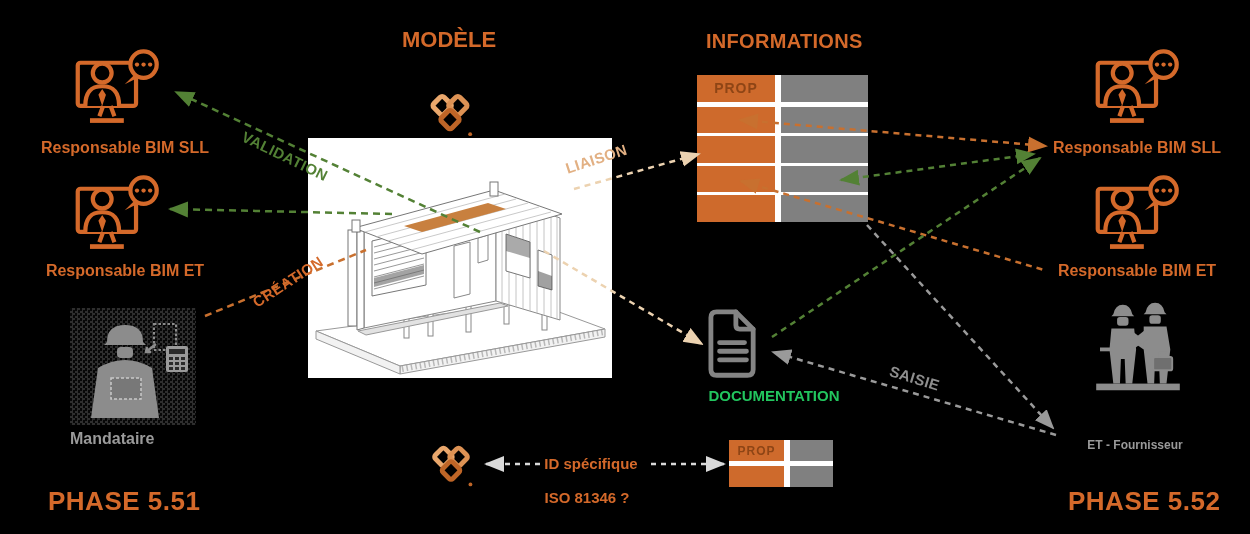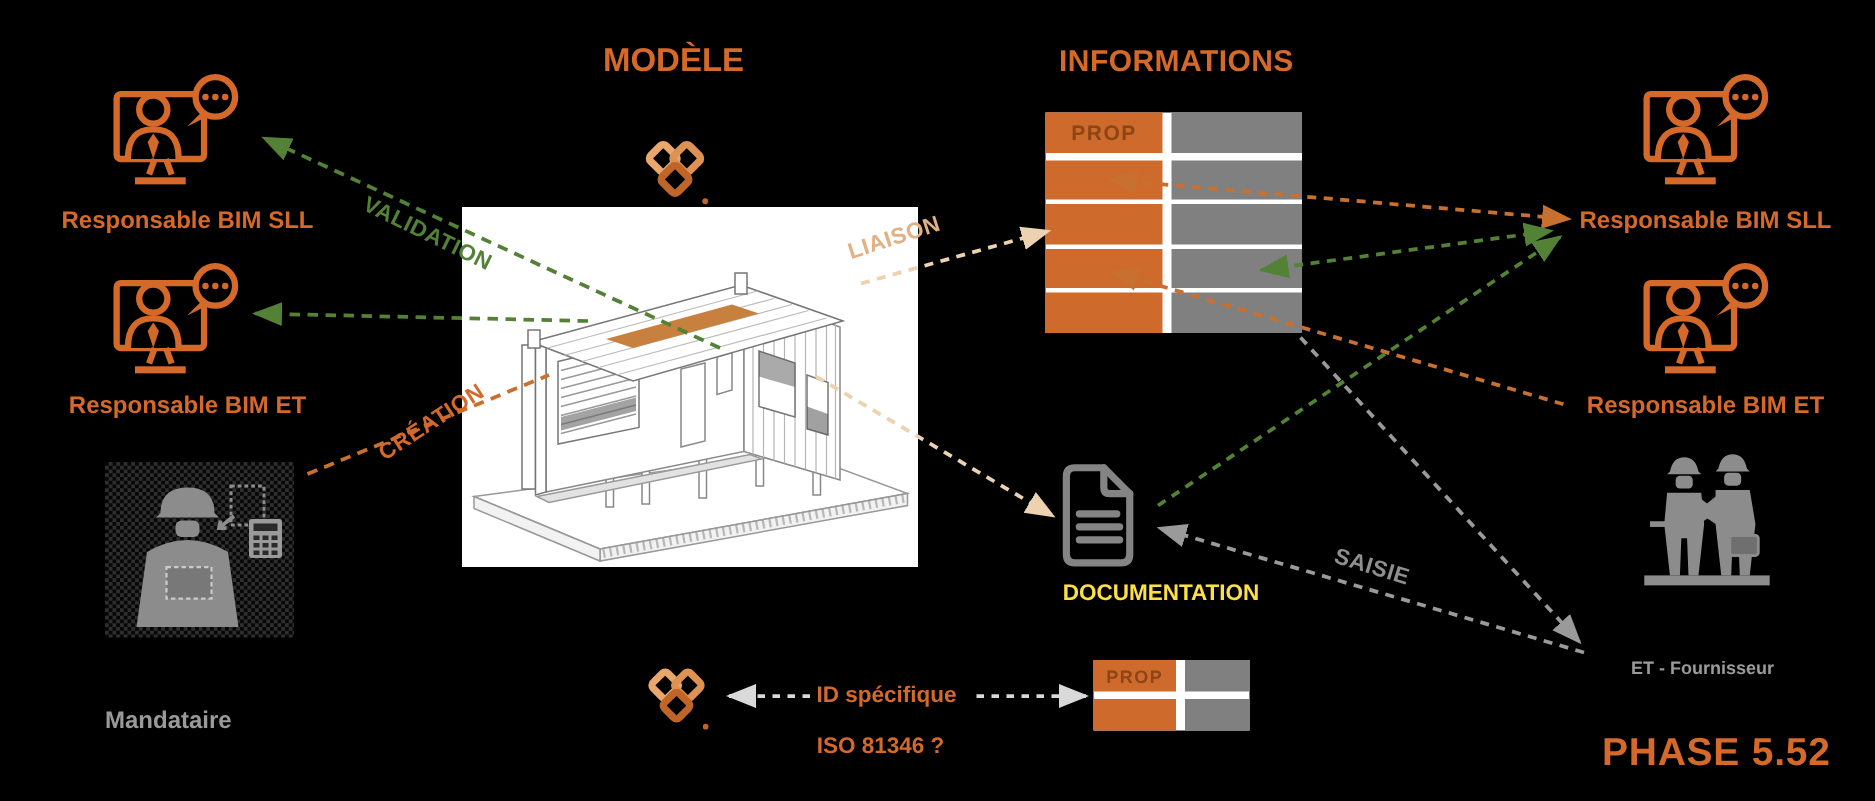--- a/index.html
+++ b/index.html
@@ -96,22 +96,23 @@
           <rect x="111" y="49" width="4" height="3"></rect>
         <rect x="99" y="54" width="4" height="3"></rect>
           <rect x="105" y="54" width="4" height="3"></rect>
           <rect x="111" y="54" width="4" height="3"></rect>
         <rect x="99" y="59" width="4" height="3"></rect>
           <rect x="105" y="59" width="4" height="3"></rect>
           <rect x="111" y="59" width="4" height="3"></rect>
       </g>
     </svg>
   </div>
-  <div class="lbl gray" style="left:70px;top:430px;font-size:16px;margin-top:42px;">Mandataire</div>
-
+  <div class="lbl gray" style="left:70px;top:430px;font-size:16px;">Mandataire</div>
+
+  <div class="lbl orange phase" style="left:48px;top:486px;">PHASE 5.51</div>
 
   <div class="lbl orange center" style="left:389px;top:27px;width:120px;font-size:22px;">MODÈLE</div>
 
   <div class="abs" style="left:418px;top:86px;width:64px;height:56px;">
     <svg viewBox="0 0 100 100" width="64" height="56">
       <g fill="none" stroke-width="9" stroke-linejoin="round">
         <rect x="-13" y="-13" width="26" height="26" rx="5" transform="translate(36,35) rotate(45)" stroke="#E9A76C"></rect>
         <rect x="-13" y="-13" width="26" height="26" rx="5" transform="translate(64,35) rotate(45)" stroke="#DD9254"></rect>
         <rect x="-13" y="-13" width="26" height="26" rx="5" transform="translate(50,60) rotate(45)" stroke="#BE6527"></rect>
       </g>
@@ -181,21 +182,21 @@
 
   <div class="abs" style="left:703px;top:308px;width:60px;height:73px;">
     <svg viewBox="0 0 62 76" width="60" height="73">
       <g stroke="#848484" stroke-width="5" fill="none" stroke-linejoin="round" stroke-linecap="round">
         <path d="M14,4 H34 L52,22 V64 q0,6 -6,6 H14 q-6,0 -6,-6 V10 q0,-6 6,-6 Z"></path>
         <path d="M34,4 V18 q0,4 4,4 H52"></path>
         <path d="M17,36 H43 M17,45 H45 M17,54 H45"></path>
       </g>
     </svg>
   </div>
-  <div class="lbl gray center" style="left:699px;top:387px;width:150px;font-size:15px;color:#fde047;">DOCUMENTATION</div>
+  <div class="lbl gray center" style="left:699px;top:387px;width:150px;font-size:15px;color:#22c55e;">DOCUMENTATION</div>
 
   <div class="abs" style="left:424px;top:438px;width:54px;height:54px;">
     <svg viewBox="0 0 100 100" width="54" height="54">
       <g fill="none" stroke-width="9" stroke-linejoin="round">
         <rect x="-13" y="-13" width="26" height="26" rx="5" transform="translate(36,35) rotate(45)" stroke="#E9A76C"></rect>
         <rect x="-13" y="-13" width="26" height="26" rx="5" transform="translate(64,35) rotate(45)" stroke="#DD9254"></rect>
         <rect x="-13" y="-13" width="26" height="26" rx="5" transform="translate(50,60) rotate(45)" stroke="#BE6527"></rect>
       </g>
       <circle cx="86" cy="86" r="3.5" fill="#BE6527"></circle>
     </svg>

